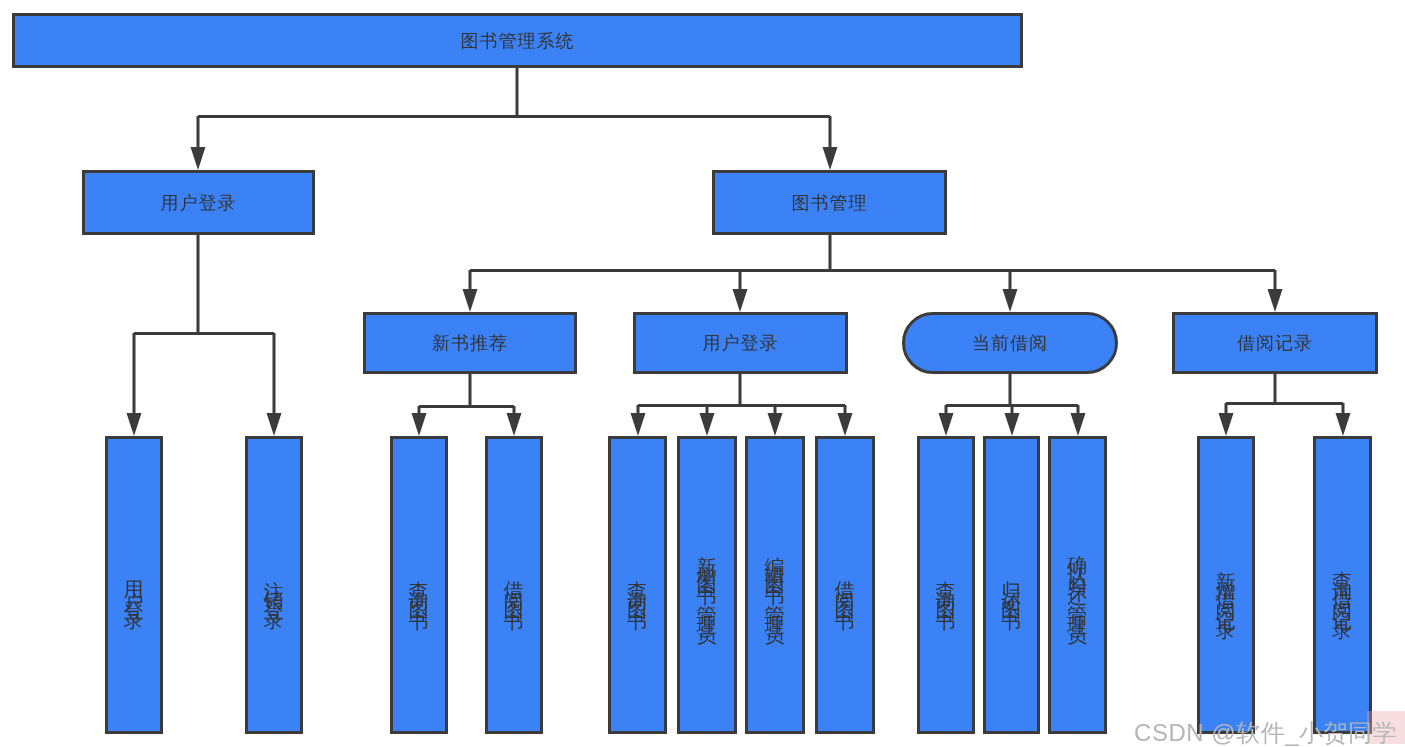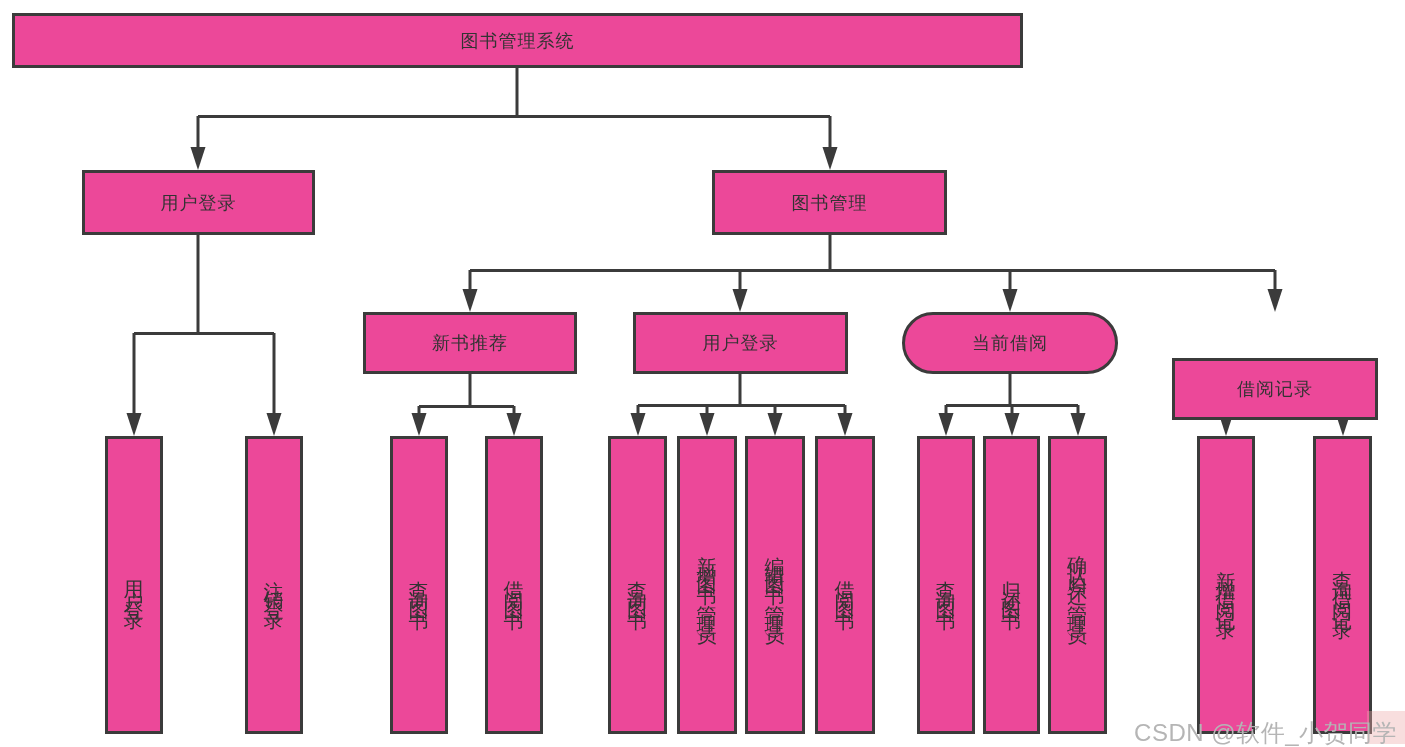--- a/index.html
+++ b/index.html
@@ -2,21 +2,21 @@
 <html><head>
 <meta charset="utf-8">
 <style>
   html,body{margin:0;padding:0;background:#ffffff;}
   .canvas{
     position:relative;width:1405px;height:747px;background:#ffffff;overflow:hidden;
     font-family:"Liberation Sans","DejaVu Sans",sans-serif;
   }
   .connectors{position:absolute;left:0;top:0;z-index:1;}
   .box{
-    position:absolute;box-sizing:border-box;border:3px solid #3b3b3b;background:#ec4899;
+    position:absolute;box-sizing:border-box;border:3px solid #3b3b3b;background:#3b82f6;
     display:flex;align-items:center;justify-content:center;z-index:2;
     color:#333333;font-size:18px;letter-spacing:1px;
   }
   .leaf{z-index:2;}
   .leaf span{
     writing-mode:vertical-rl;text-orientation:mixed;line-height:1;
     font-size:20px;letter-spacing:0.5em;color:#333333;white-space:nowrap;
   }
   .wm-bg{
     position:absolute;left:1367px;top:711px;width:38px;height:33px;
@@ -121,21 +121,21 @@
 
   <div class="box" style="left:363px;top:312px;width:214px;height:62px;">
     <span>新书推荐</span>
   </div>
   <div class="box" style="left:633px;top:312px;width:215px;height:62px;">
     <span>用户登录</span>
   </div>
   <div class="box" style="left:902px;top:312px;width:216px;height:62px;border-radius:31px;">
     <span>当前借阅</span>
   </div>
-  <div class="box" style="left:1172px;top:312px;width:206px;height:62px;margin-top:46px;">
+  <div class="box" style="left:1172px;top:312px;width:206px;height:62px;">
     <span>借阅记录</span>
   </div>
 
   <div class="box leaf" style="left:105px;top:436px;width:58px;height:298px;">
     <span>用户登录</span>
   </div>
   <div class="box leaf" style="left:245px;top:436px;width:58px;height:298px;">
     <span>注销登录</span>
   </div>
 

